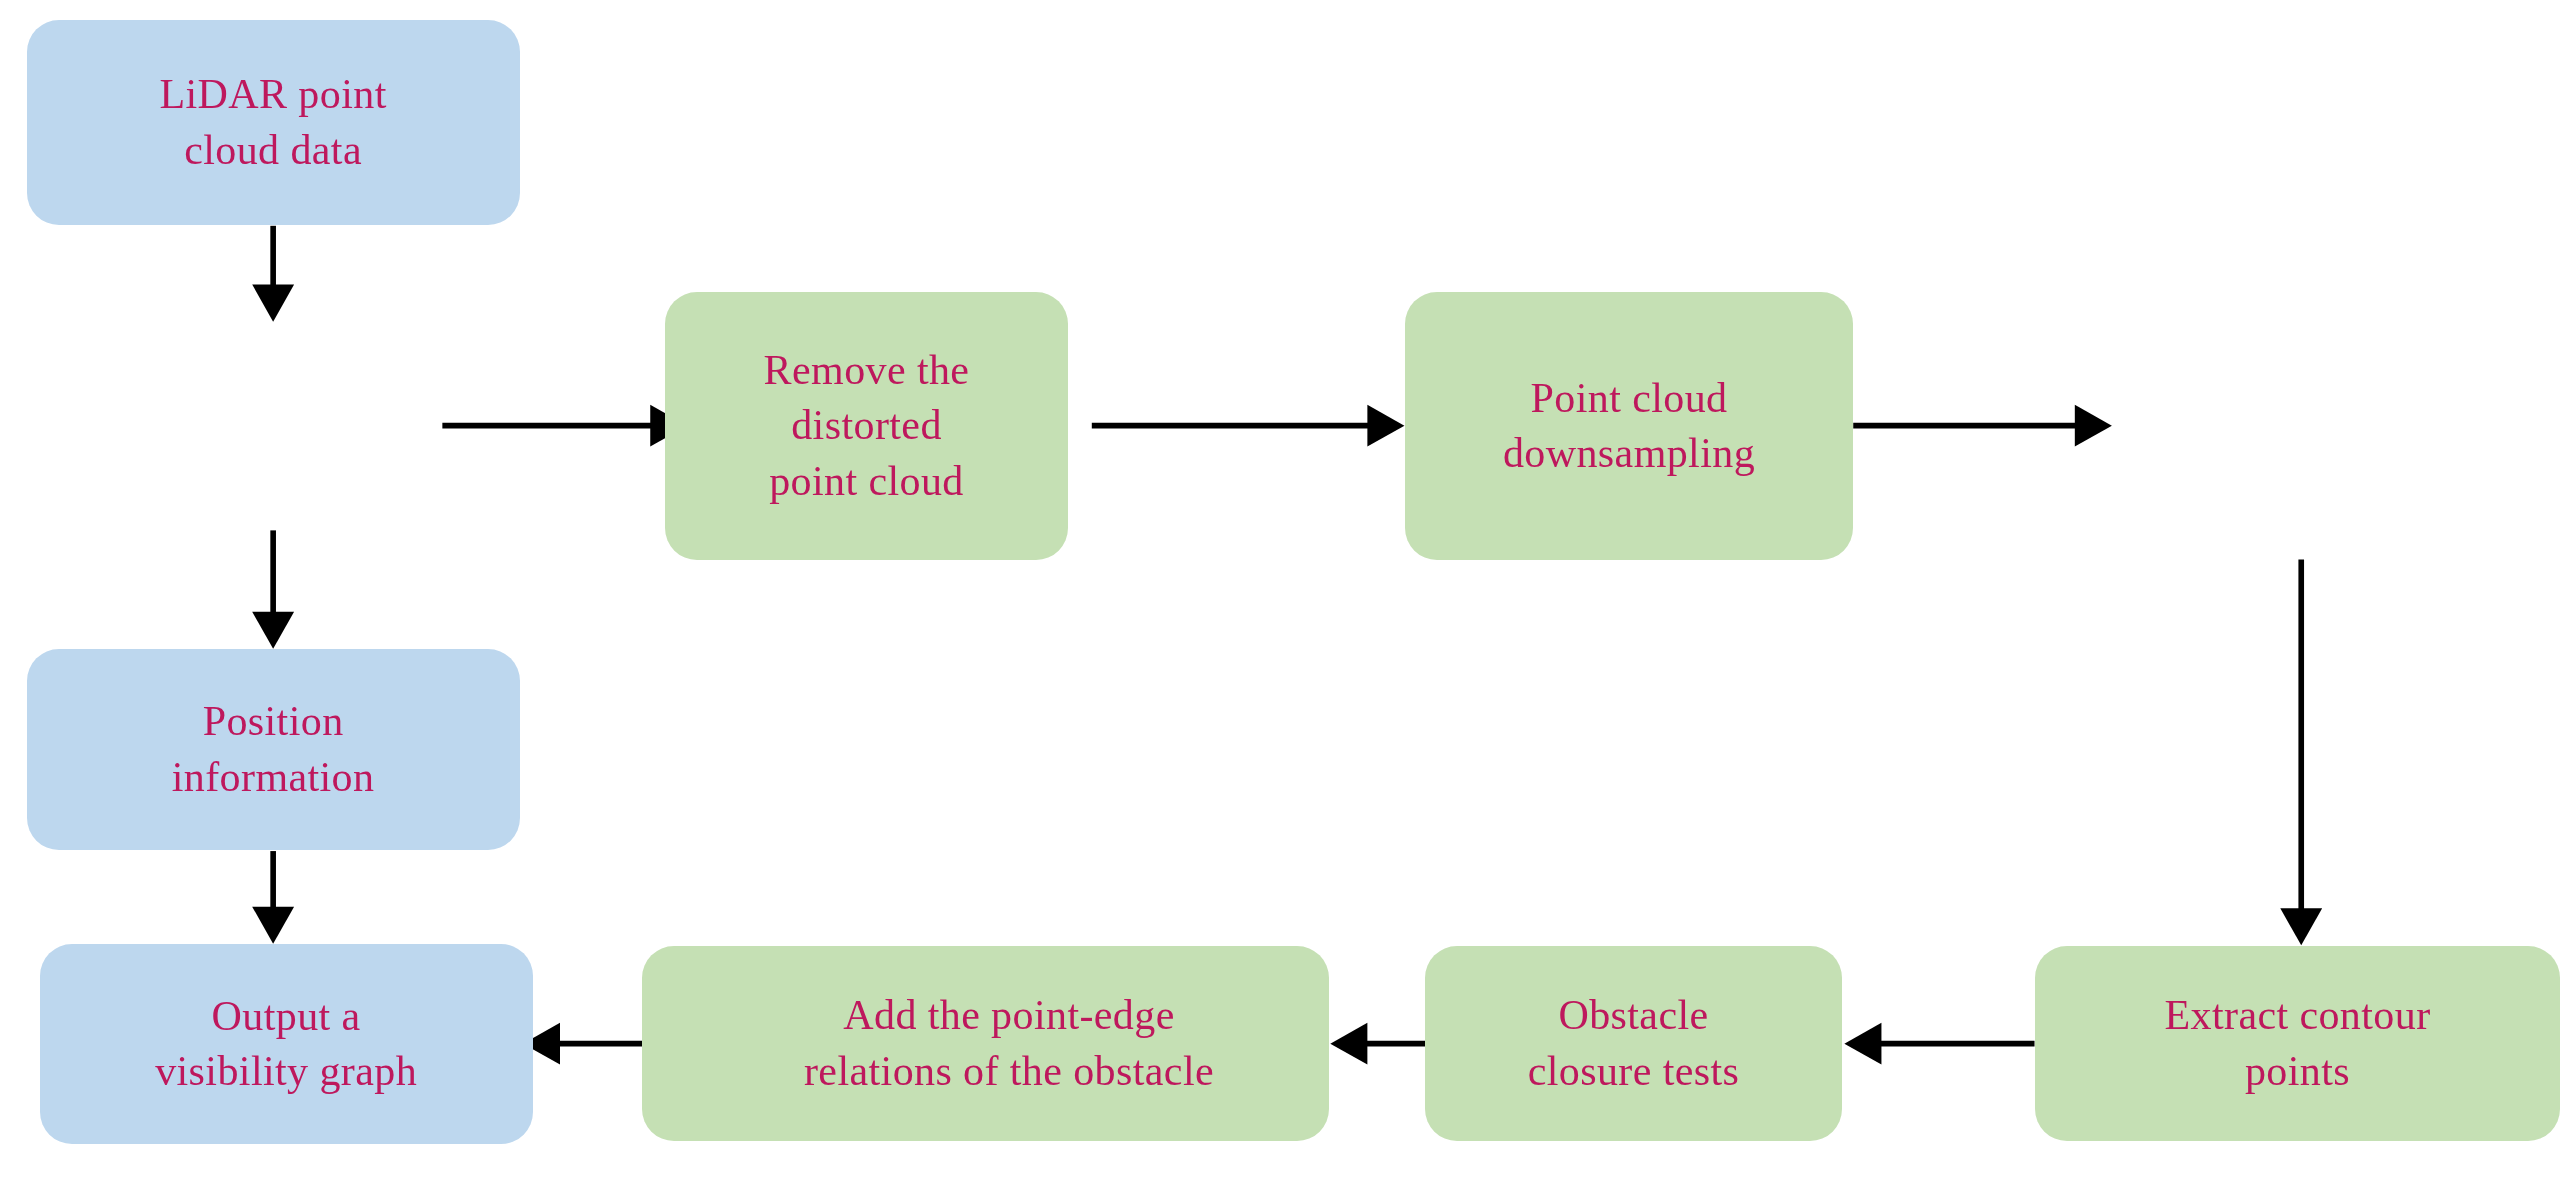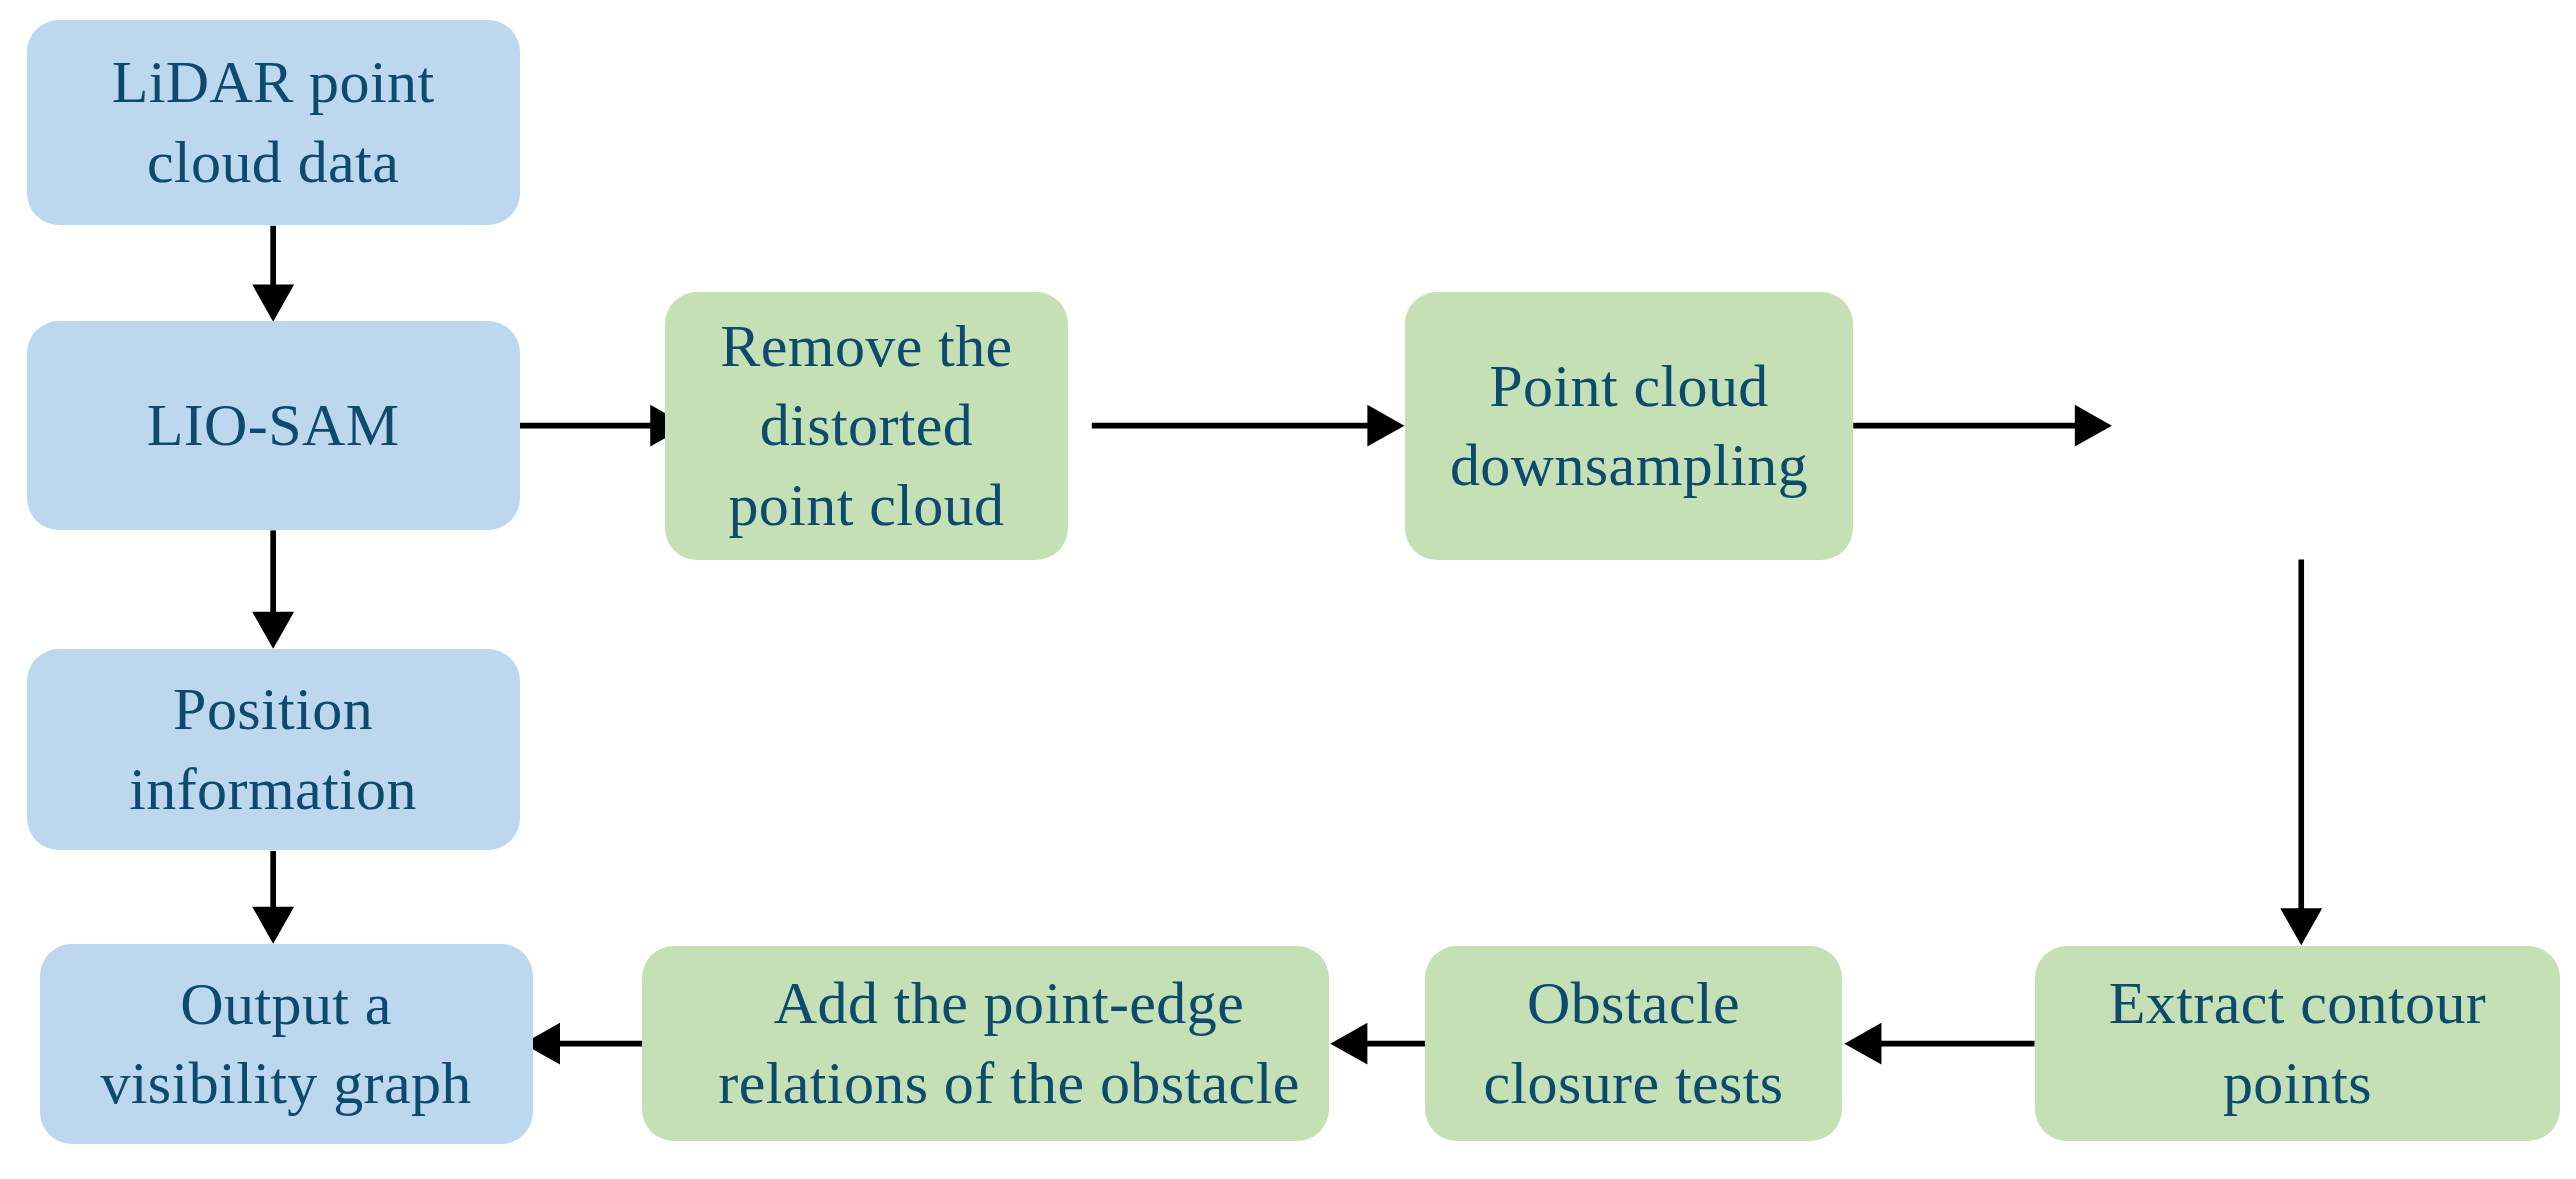--- a/index.html
+++ b/index.html
@@ -29,22 +29,22 @@
     display: flex;
     align-items: center;
     justify-content: center;
     text-align: center;
     box-sizing: border-box;
   }
   .node-input   { background: #bdd7ee; }
   .node-process { background: #c5e0b4; }
   .node-label {
     white-space: pre-line;
-    color: #0c4a6e;
-    font-size: 60px;
+    color: #be185d;
+    font-size: 42px;
     line-height: 1.32;
     letter-spacing: 0.4px;
   }
   
   #n-lidar      { left: 26.6px;   top: 20px;   width: 493px; height: 205px; }
   #n-liosam     { left: 26.6px;   top: 321px;  width: 493px; height: 209px; }
   #n-position   { left: 26.6px;   top: 649px;  width: 493px; height: 201px; }
   #n-output     { left: 26.6px;   top: 944px; width: 493px; height: 200px; margin-left: 13px; }
   #n-remove     { left: 665px;  top: 292px;  width: 403px; height: 268px; }
   #n-downsample { left: 1405px; top: 292px;  width: 448px; height: 268px; }
@@ -112,23 +112,20 @@
       <line class="edge-line" x1="339" y1="1056" x2="339" y2="1128"></line>
       <polygon class="edge-head" points="339,1171 313,1125 365,1125"></polygon>
     </g>
   </svg>
 
   <div class="node node-input" id="n-lidar">
     <span class="node-label">LiDAR point
 cloud data</span>
   </div>
 
-  <div class="node node-input" id="n-liosam">
-    <span class="node-label">LIO-SAM</span>
-  </div>
 
   <div class="node node-input" id="n-position">
     <span class="node-label">Position
 information</span>
   </div>
 
   <div class="node node-input" id="n-output">
     <span class="node-label">Output a
 visibility graph</span>
   </div>

